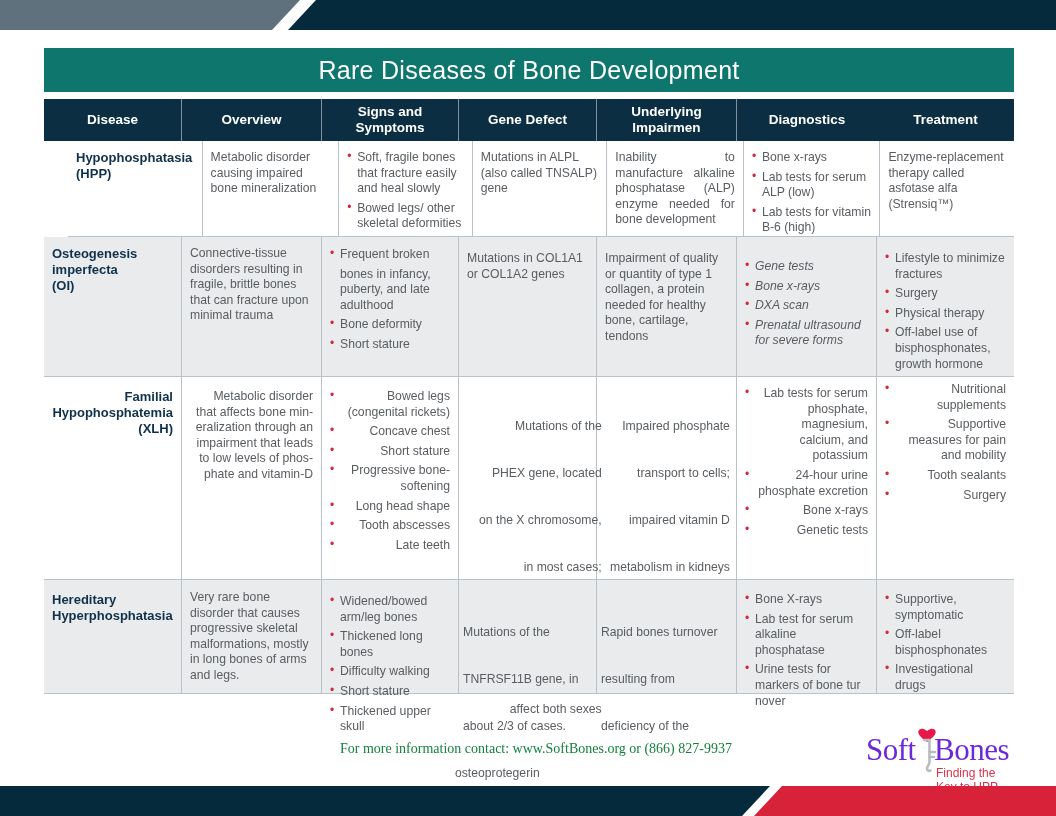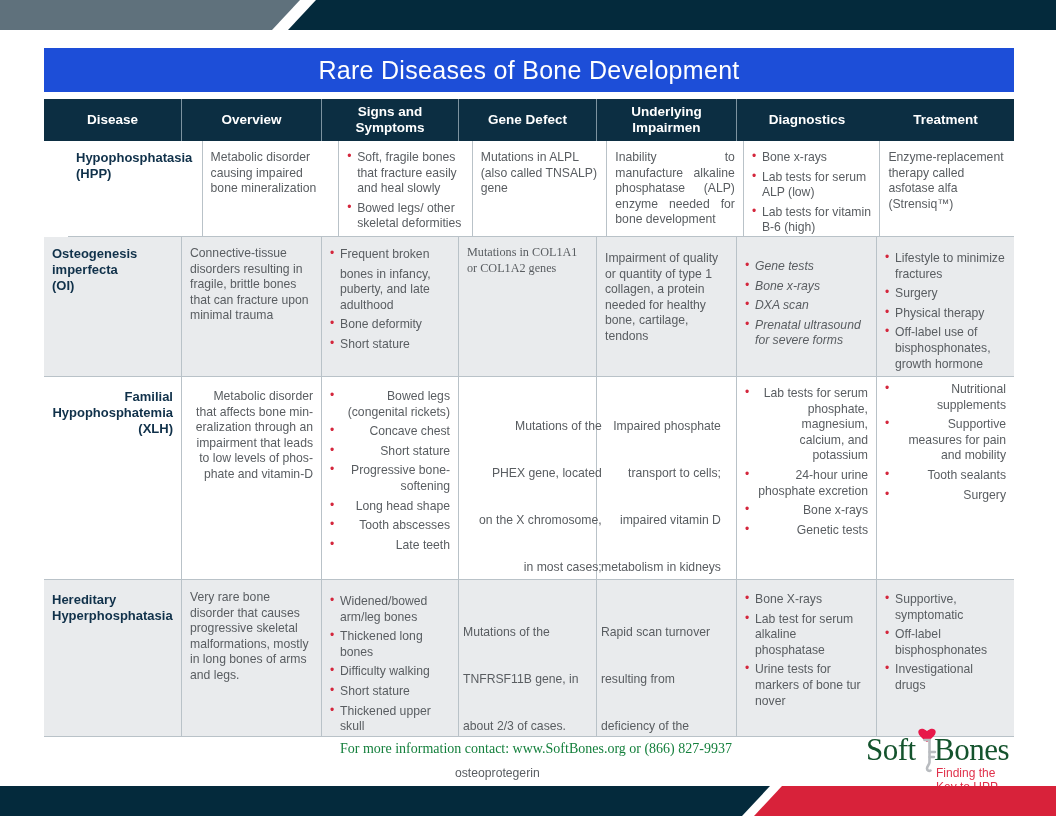--- a/index.html
+++ b/index.html
@@ -31,21 +31,21 @@
     clip-path:polygon(0 0,770px 0,742px 30px,0 30px);
   }
   .bot-red{
     left:754px;width:302px;background:#d8223a;
     clip-path:polygon(28px 0,302px 0,302px 30px,0 30px);
   }
 
   
   .title-bar{
     position:absolute;left:44px;top:48px;width:970px;height:44px;
-    background:#1d4ed8;
+    background:#0f766e;
     display:flex;align-items:center;justify-content:center;
   }
   .title-bar .title{
     color:#ffffff;font-size:25px;font-weight:400;letter-spacing:.3px;
     font-family:"Liberation Sans", sans-serif;
   }
   .grid{position:absolute;left:44px;top:99px;width:970px;height:615px;}
 
   .thead{
     position:absolute;left:0;top:0;width:970px;height:42px;
@@ -100,21 +100,21 @@
     white-space:pre;pointer-events:none;
   }
 
   
   .footer-text{
     position:absolute;left:340px;top:741px;
     font-size:14px;color:#15803d;font-family:Liberation Serif, serif;
   }
   .logo{position:absolute;left:866px;top:726px;width:140px;height:52px;}
   .logo .word{
-    position:absolute;font-size:31px;color:#14532d;font-weight:400;
+    position:absolute;font-size:31px;color:#6d28d9;font-weight:400;
     font-family:"Liberation Serif", serif;letter-spacing:-.5px;
   }
   .logo .soft{left:0;top:6px;}
   .logo .bones{left:68px;top:6px;}
   .logo .tag{
     position:absolute;left:70px;top:40px;font-size:12px;color:#e0314b;
     font-family:"Liberation Sans", sans-serif;
   }
   .logo svg{position:absolute;left:48px;top:-2px;}
 </style>
@@ -202,21 +202,21 @@
       </div>
       <div class="cell c1">Connective-tissue disorders resulting in fragile, brittle bones that can fracture upon minimal trauma</div>
       <div class="cell c2" style="padding-top:10px;">
         <ul class="bul">
           <li>Frequent broken</li>
           <li class="nobullet">bones in infancy, puberty, and late adulthood</li>
           <li>Bone deformity</li>
           <li>Short stature</li>
         </ul>
       </div>
-      <div class="cell c3" style="padding-top:8px;font-family:Liberation Serif, serif;">Mutations in COL1A1 or COL1A2 genes</div>
+      <div class="cell c3" style="padding-top:14px;">Mutations in COL1A1 or COL1A2 genes</div>
       <div class="cell c4" style="padding-top:14px;">Impairment of quality or quantity of type 1 collagen, a protein needed for healthy bone, cartilage, tendons</div>
       <div class="cell c5" style="padding-top:22px;font-style:italic;">
         <ul class="bul">
           <li>Gene tests</li>
           <li>Bone x-rays</li>
           <li>DXA scan</li>
           <li>Prenatal ultrasound for severe forms</li>
         </ul>
       </div>
       <div class="cell c6" style="padding-top:14px;">
@@ -255,21 +255,21 @@
           <div>Mutations of the</div>
           <div>PHEX gene, located</div>
           <div>on the X chromosome,</div>
           <div>in most cases;</div>
           <div style="padding-left:12px;">inherited as a dominant</div>
           <div style="margin-top:2px;margin-left:-8px;">gene and thus can</div>
           <div style="margin-left:-8px;">affect both sexes</div>
         </div>
       </div>
       <div class="cell c4">
-        <div class="overlay" style="left:4px;top:11px;">
+        <div class="overlay" style="left:13px;top:11px;">
           <div>Impaired phosphate</div>
           <div>transport to cells;</div>
           <div>impaired vitamin D</div>
           <div>metabolism in kidneys</div>
         </div>
       </div>
       <div class="cell c5" style="">
         <ul class="bul">
           <li>Lab tests for serum phosphate,  magnesium, calcium, and potassium</li>
           <li>24-hour urine  phosphate excretion</li>
@@ -280,21 +280,21 @@
       <div class="cell c6" style="padding-top:5px;">
         <ul class="bul">
           <li>Nutritional supplements</li>
           <li>Supportive  measures for pain and mobility</li>
           <li>Tooth sealants</li>
           <li>Surgery</li>
         </ul>
       </div>
     </div>
 
-    <div class="row alt" style="height:157px;">
+    <div class="row alt" style="height:114px;">
       <div class="cell c0" style="padding-top:12px;">
         <div class="disease-name">
           <div>Hereditary</div>
           <div>Hyperphosphatasia</div>
         </div>
       </div>
       <div class="cell c1" style="padding-top:10px;">Very rare bone disorder that causes progressive skeletal malformations, mostly in long bones of arms and legs.</div>
       <div class="cell c2" style="padding-top:14px;">
         <ul class="bul">
           <li>Widened/bowed arm/leg bones</li>
@@ -308,21 +308,21 @@
         <div class="overlay" style="left:4px;top:14px;">
           <div>Mutations of the</div>
           <div>TNFRSF11B gene, in</div>
           <div>about 2/3 of cases.</div>
           <div style="margin-left:-8px;">osteoprotegerin</div>
           <div style="margin-left:-8px;">protein.</div>
         </div>
       </div>
       <div class="cell c4">
         <div class="overlay" style="left:4px;top:14px;">
-          <div>Rapid scan turnover</div>
+          <div>Rapid bones turnover</div>
           <div>resulting from</div>
           <div>deficiency of the</div>
         </div>
       </div>
       <div class="cell c5" style="padding-top:12px;">
         <ul class="bul">
           <li>Bone X-rays</li>
           <li>Lab test for serum alkaline phosphatase</li>
           <li>Urine tests for  markers of bone tur nover</li>
         </ul>

